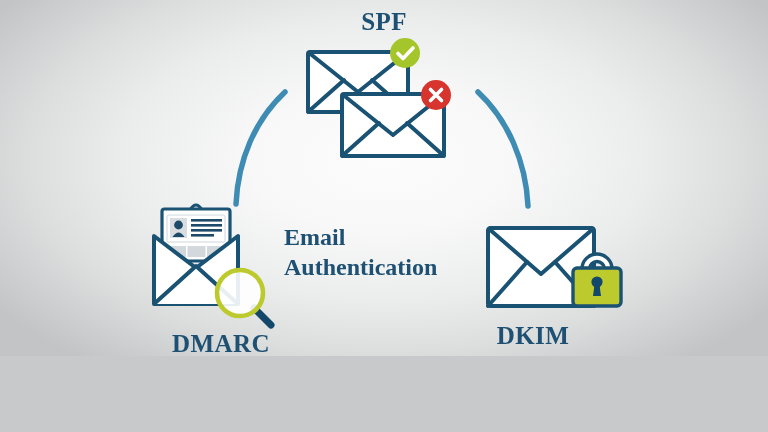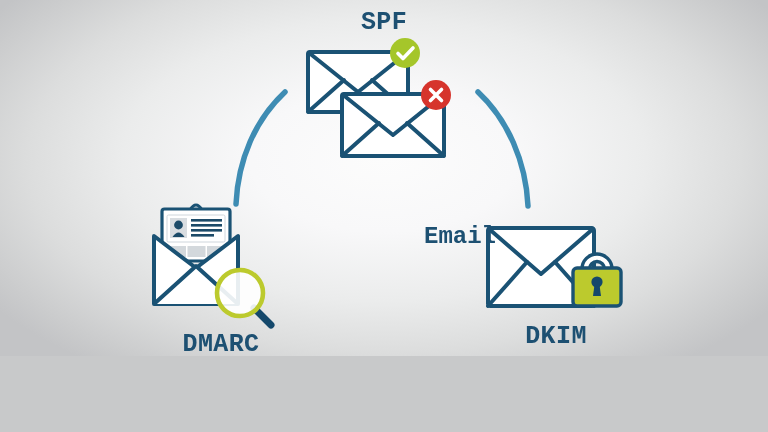--- a/index.html
+++ b/index.html
@@ -5,21 +5,21 @@
   html, body {
     margin: 0;
     padding: 0;
     background: #c8c9ca;
   }
   #stage {
     position: relative;
     width: 768px;
     height: 356px;
     overflow: hidden;
-    font-family: Liberation Mono, monospace;
+    font-family: Liberation Serif, serif;
     background: radial-gradient(ellipse 62% 72% at 50% 45%,
                 #fcfcfc 0%, #f8f8f9 28%, #ebecec 55%,
                 #dcdddd 75%, #cbcccd 92%, #c3c4c6 100%);
   }
 
   
   #arcs {
     position: absolute;
     left: 0; top: 0;
     width: 768px; height: 432px;
@@ -29,29 +29,29 @@
   .label {
     position: absolute;
     color: #1d5072;
     font-weight: bold;
     letter-spacing: 0.4px;
     white-space: nowrap;
     user-select: none;
   }
   #label-spf  { left: 0; top: 8px;  width: 768px; text-align: center; font-size: 25px; }
   #label-dmarc{ left: 126px; top: 330px; width: 190px; text-align: center; font-size: 25px; }
-  #label-dkim { left: 461px; top: 322px; width: 190px; text-align: center; font-size: 25px; }
+  #label-dkim { left: 438px; top: 322px; width: 190px; text-align: center; font-size: 25px; }
 
   
   #center-text {
     position: absolute;
     left: 284px;
     top: 222px;
     width: 212px;
-    text-align: right;
+    text-align: left;
     color: #1d5072;
     font-size: 24px;
     font-weight: bold;
     line-height: 1.27;
     user-select: none;
   }
   #center-text .ct-line { display: block; }
 
   
   .icon-group { position: absolute; }
@@ -154,15 +154,16 @@
       </g>
     </svg>
   </div>
 
   <div class="label" id="label-spf">SPF</div>
   <div class="label" id="label-dmarc">DMARC</div>
   <div class="label" id="label-dkim">DKIM</div>
 
   <div id="center-text">
     <span class="ct-line">Email</span>
+    <span class="ct-line">Authentication</span>
   </div>
 
 </div>
 
 </body></html>

